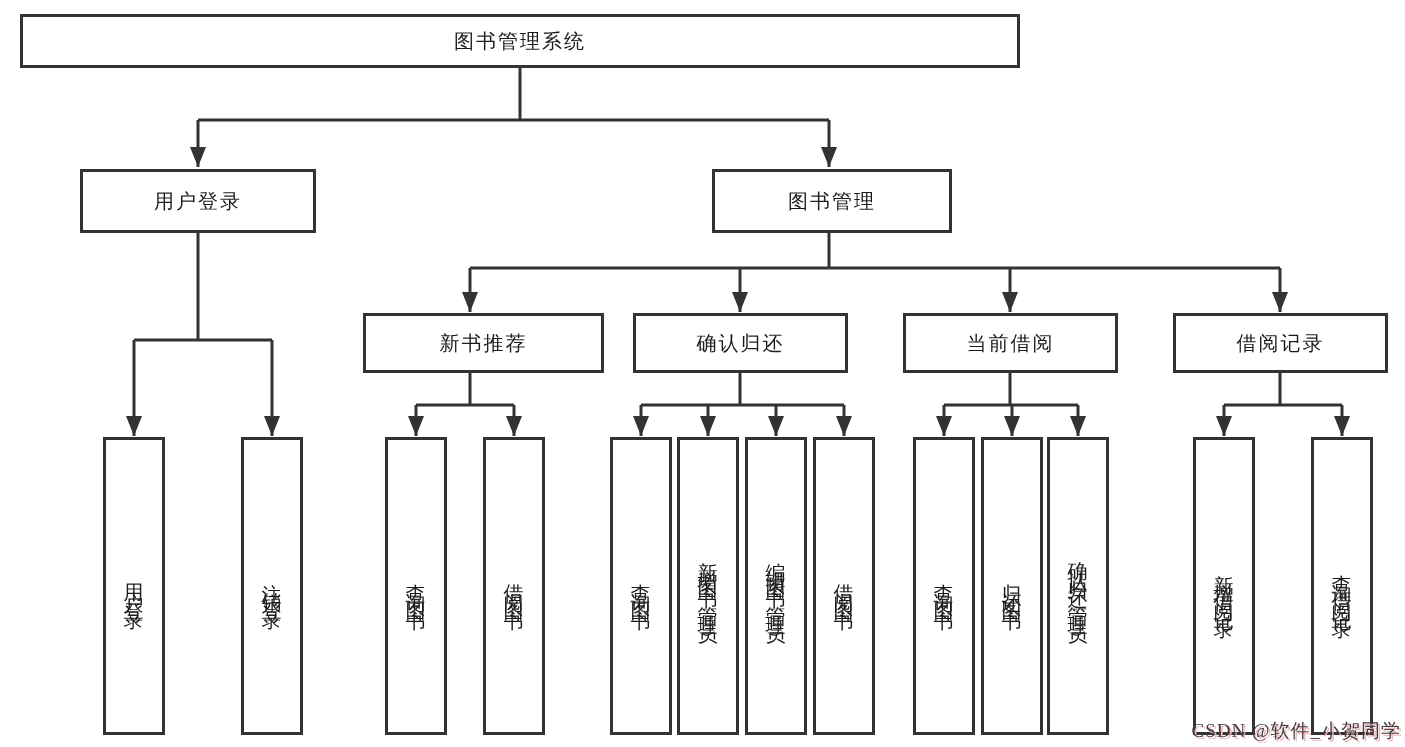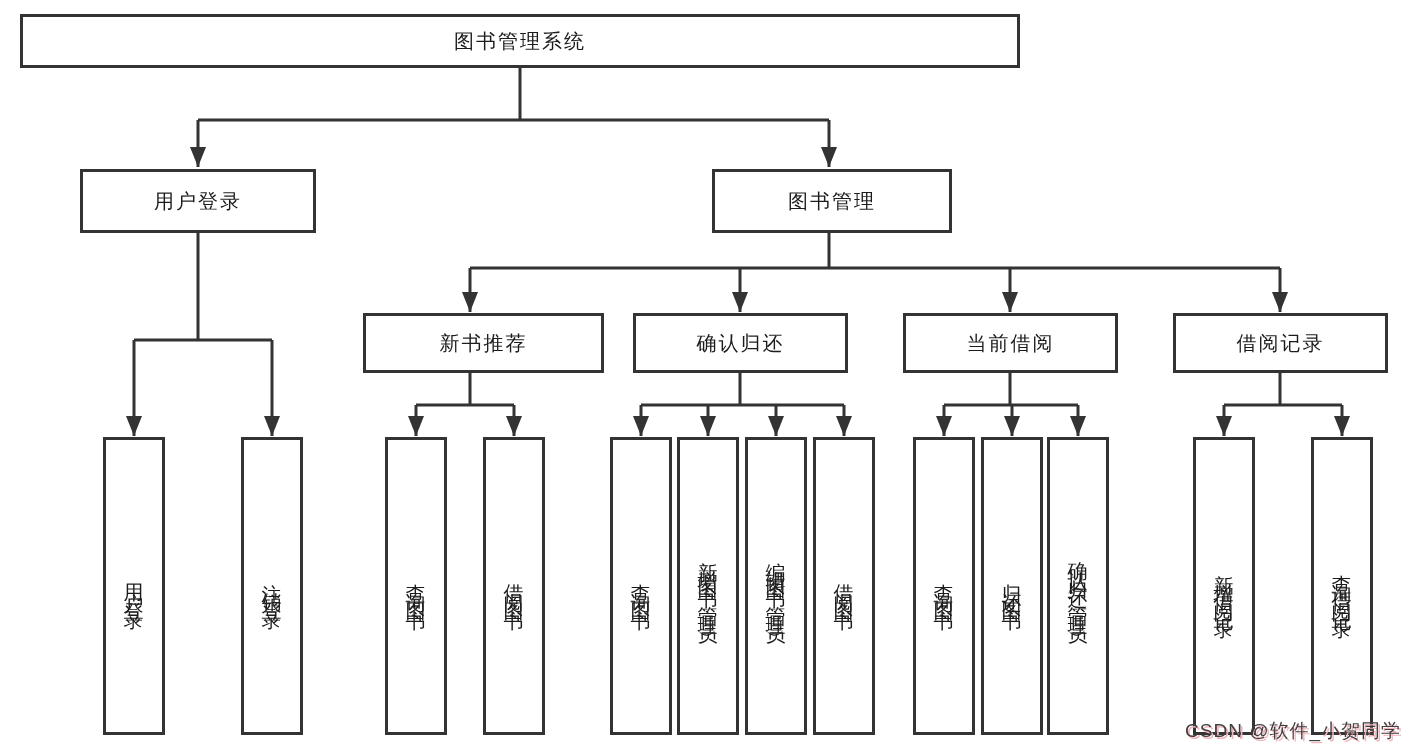--- a/index.html
+++ b/index.html
@@ -34,20 +34,21 @@
   .watermark{
     position:absolute;
     right:4px;
     bottom:3px;
     font-size:19px;
     color:#3f3f3f;
     letter-spacing:1px;
     text-shadow:2px 2px 0 #f4b3bb;
     white-space:nowrap;
     z-index:5;
+    font-family:Liberation Serif, serif;
   }
 </style>
 </head>
 <body>
 
 <div class="stage">
 
   <svg class="wires" width="1405" height="747" viewBox="0 0 1405 747" xmlns="http://www.w3.org/2000/svg">
     <defs>
       <marker id="ah" markerUnits="userSpaceOnUse" markerWidth="21" markerHeight="17" refX="20" refY="8" orient="auto">

